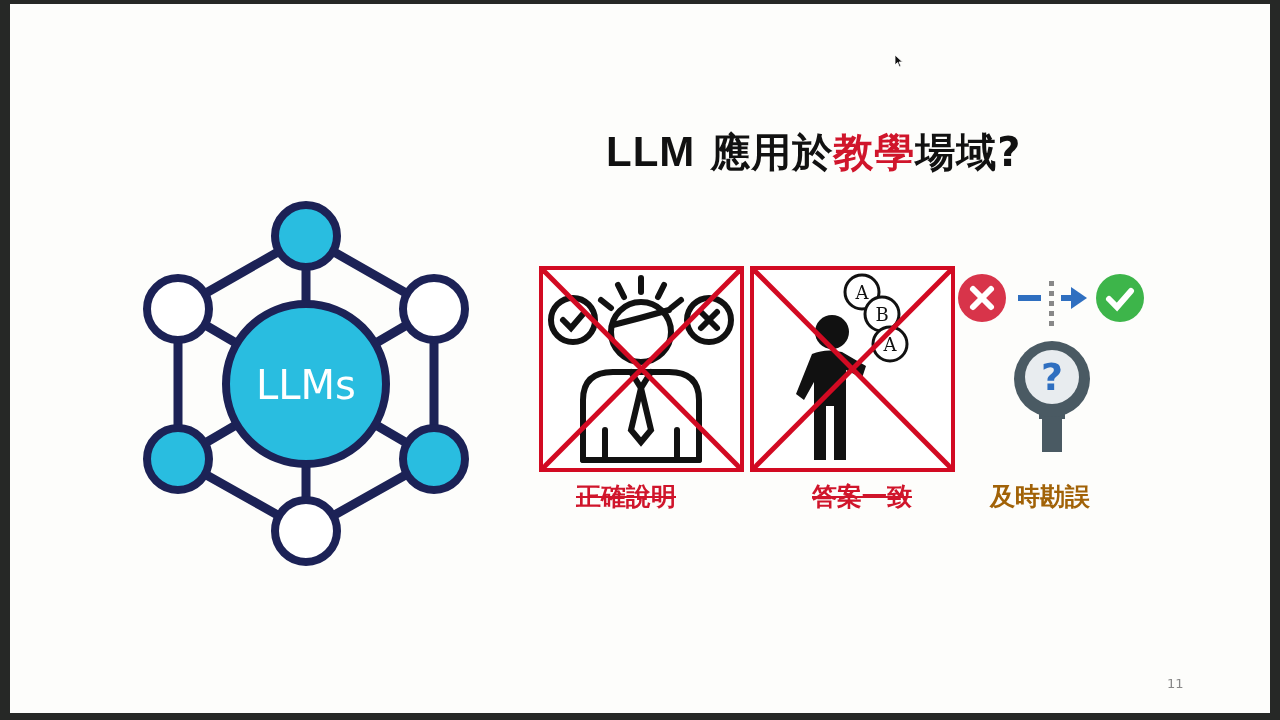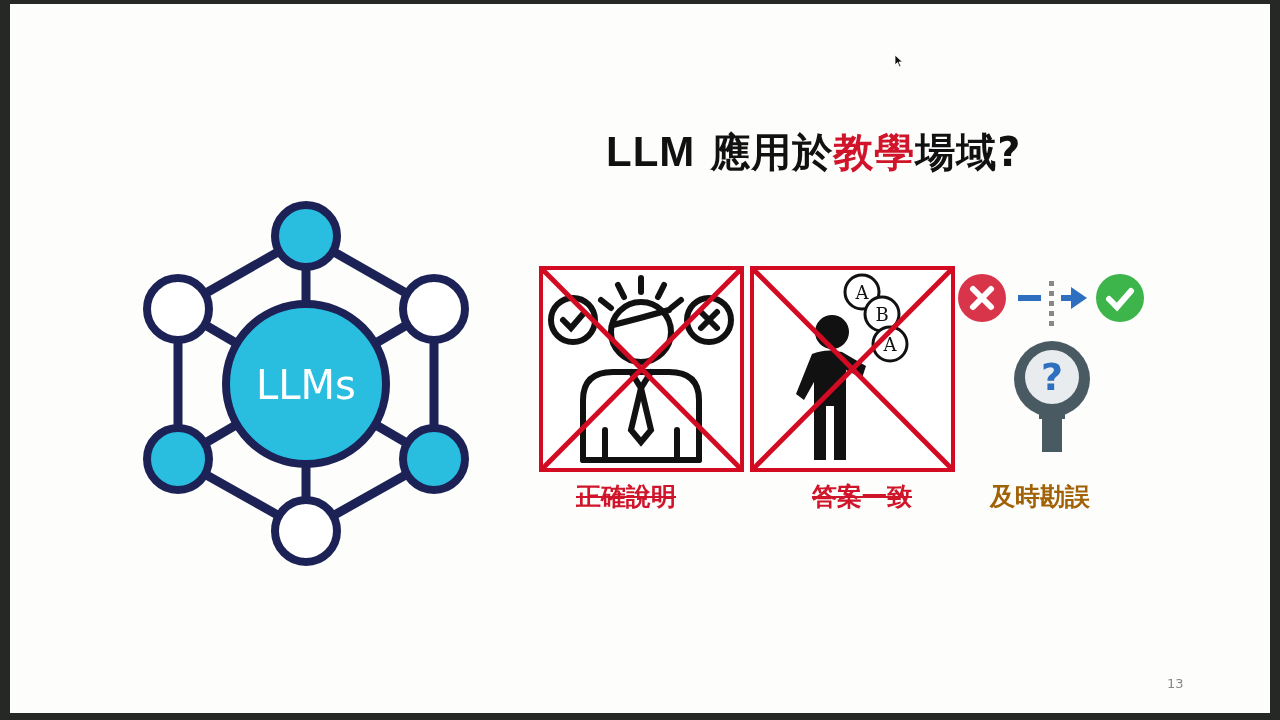--- a/index.html
+++ b/index.html
@@ -153,18 +153,18 @@
       <circle cx="97" cy="110" r="38" fill="#4a5a63"></circle>
       <circle cx="97" cy="108" r="27" fill="#e8ecef"></circle>
       <text x="97" y="121" text-anchor="middle" font-family="DejaVu Sans, sans-serif" font-weight="bold" font-size="38" fill="#2f6fc0">?</text>
     </g>
   </svg>
 
   <div class="label struck l1">正確說明</div>
   <div class="label struck l2">答案一致</div>
   <div class="label ok l3">及時勘誤</div>
 
-  <div class="page-num">13</div>
+  <div class="page-num">11</div>
 </div>
 
 <svg class="cursor" width="10" height="14" viewBox="0 0 10 14">
   <path d="M1 1 L1 11 L3.5 8.5 L5.5 13 L7 12.3 L5 8 L8.5 8 Z" fill="#111" stroke="#fff" stroke-width="0.8"></path>
 </svg>
 
 </body></html>

